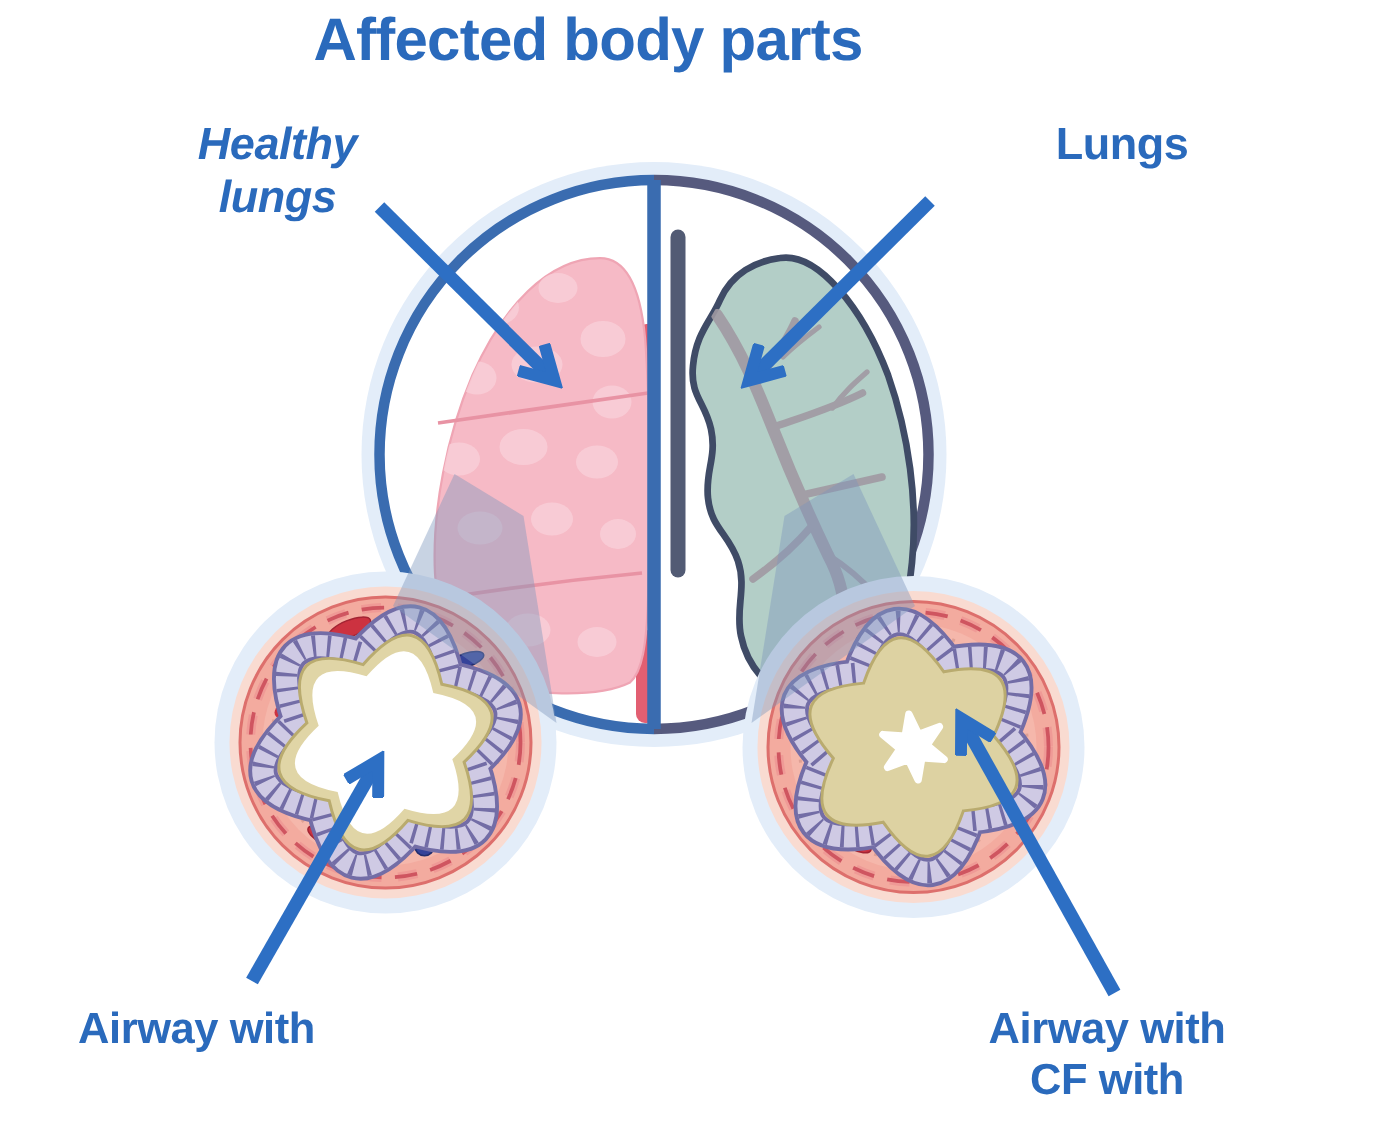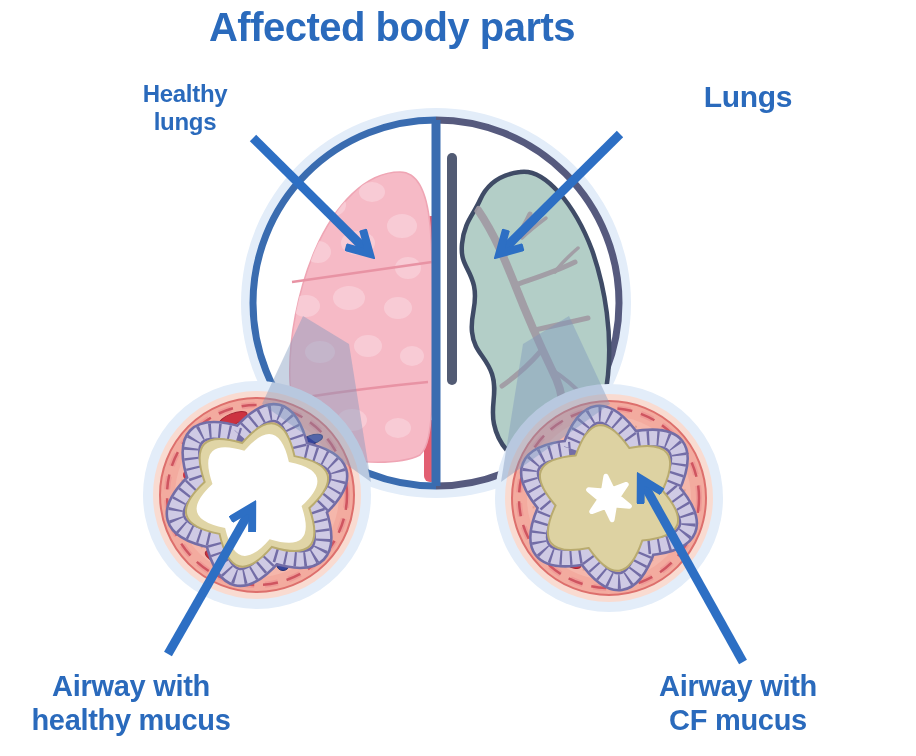--- a/index.html
+++ b/index.html
@@ -8,21 +8,21 @@
     background:#ffffff;
     font-family:"Liberation Sans","DejaVu Sans",sans-serif;
   }
   #stage svg{position:absolute;left:0;top:0;}
   .lbl{
     position:absolute;color:#2a6abc;font-weight:bold;text-align:center;
     line-height:1.16;letter-spacing:-0.3px;
   }
   .lbl .line{display:block;}
   #title-label{top:4px;left:0;width:784px;font-size:40px;letter-spacing:-0.5px;}
-  #label-healthy-lungs{left:85px;top:80px;width:200px;font-size:24px;}
+  #label-healthy-lungs{left:85px;top:80px;width:200px;font-size:30px;font-style:italic;}
   #label-cf-lungs{left:612px;top:80px;width:272px;font-size:30px;}
   #label-airway-healthy{left:10px;top:670px;width:242px;font-size:29px;}
   #label-airway-cf{left:617px;top:670px;width:242px;font-size:29px;}
 </style>
 </head>
 <body>
 
 <div id="stage">
 
   <svg width="916" height="756" viewBox="0 0 916 756">
@@ -176,21 +176,20 @@
     <span class="line">Healthy</span>
     <span class="line">lungs</span>
   </div>
 
   <div class="lbl" id="label-cf-lungs">
     <span class="line">Lungs</span>
   </div>
 
   <div class="lbl" id="label-airway-healthy">
     <span class="line">Airway with</span>
-    <span class="line">healthy mucus</span>
   </div>
 
   <div class="lbl" id="label-airway-cf">
     <span class="line">Airway with</span>
-    <span class="line">CF mucus</span>
+    <span class="line">CF with</span>
   </div>
 
 </div>
 
 </body></html>

